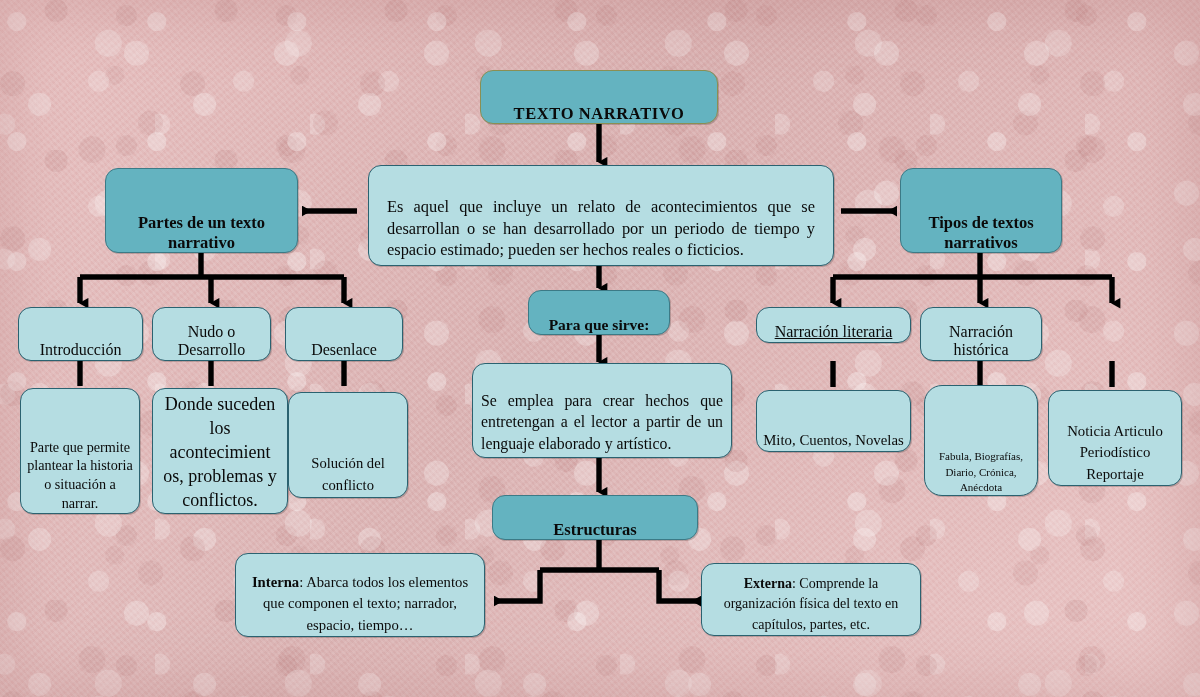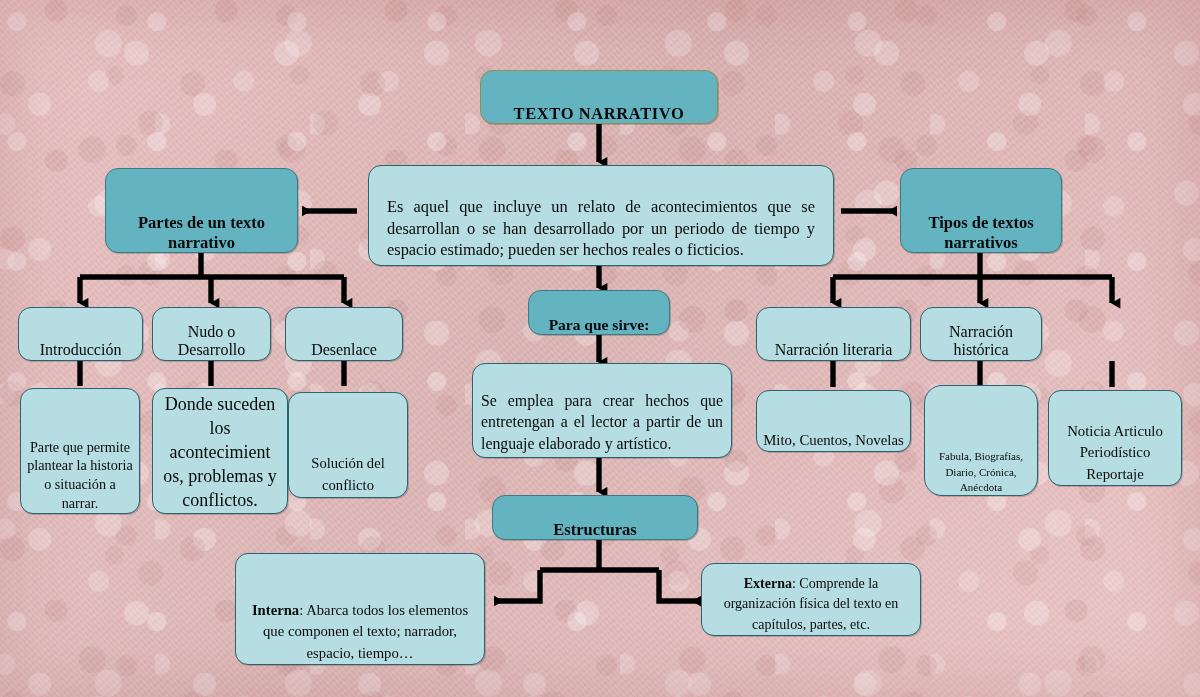--- a/index.html
+++ b/index.html
@@ -190,38 +190,38 @@
   <div class="node light" style="left:20px; top:388px; width:120px; height:126px; font-size:14.2px; line-height:1.33;">
     <span class="txt">Parte que permite plantear la historia o situación a narrar.</span>
   </div>
   <div class="node light" style="left:152px; top:388px; width:136px; height:126px; font-size:18px; line-height:1.33;">
     <span class="txt">Donde suceden los acontecimient os, problemas y conflictos.</span>
   </div>
   <div class="node light" style="left:288px; top:392px; width:120px; height:106px; font-size:14.6px; line-height:1.55;">
     <span class="txt">Solución del conflicto</span>
   </div>
 
-  <div class="node light" style="left:756px; top:307px; width:155px; height:54px; font-size:16px;">
+  <div class="node light" style="left:756px; top:307px; width:155px; height:36px; font-size:16px;text-decoration:underline;">
     <span class="txt">Narración literaria</span>
   </div>
   <div class="node light" style="left:920px; top:307px; width:122px; height:54px; font-size:16px;">
     <span class="txt">Narración histórica</span>
   </div>
 
   <div class="node light" style="left:756px; top:390px; width:155px; height:62px; font-size:14.8px; line-height:1.42;">
     <span class="txt">Mito, Cuentos, Novelas</span>
   </div>
   <div class="node light" style="left:924px; top:385px; width:114px; height:111px; font-size:11px; line-height:1.38;border-radius:18px;">
     <span class="txt">Fabula, Biografías, Diario, Crónica, Anécdota</span>
   </div>
   <div class="node light" style="left:1048px; top:390px; width:134px; height:96px; font-size:14.8px; line-height:1.45;">
     <span class="txt">Noticia Articulo Periodístico Reportaje</span>
   </div>
 
-  <div class="node light" style="left:235px; top:553px; width:250px; height:112px; font-size:14.7px; line-height:1.45;">
+  <div class="node light" style="left:235px; top:553px; width:250px; height:84px; font-size:14.7px; line-height:1.45;">
     <span class="txt"><span class="b">Interna</span><span>: </span><span>Abarca todos los elementos que componen el texto; narrador, espacio, tiempo…</span></span>
   </div>
 
   <div class="node light" style="left:701px; top:563px; width:220px; height:73px; font-size:14px; line-height:1.45;">
     <span class="txt"><span class="b">Externa</span><span>: </span><span>Comprende la organización física del texto en capítulos, partes, etc.</span></span>
   </div>
 
 </div>
 
 </body></html>

